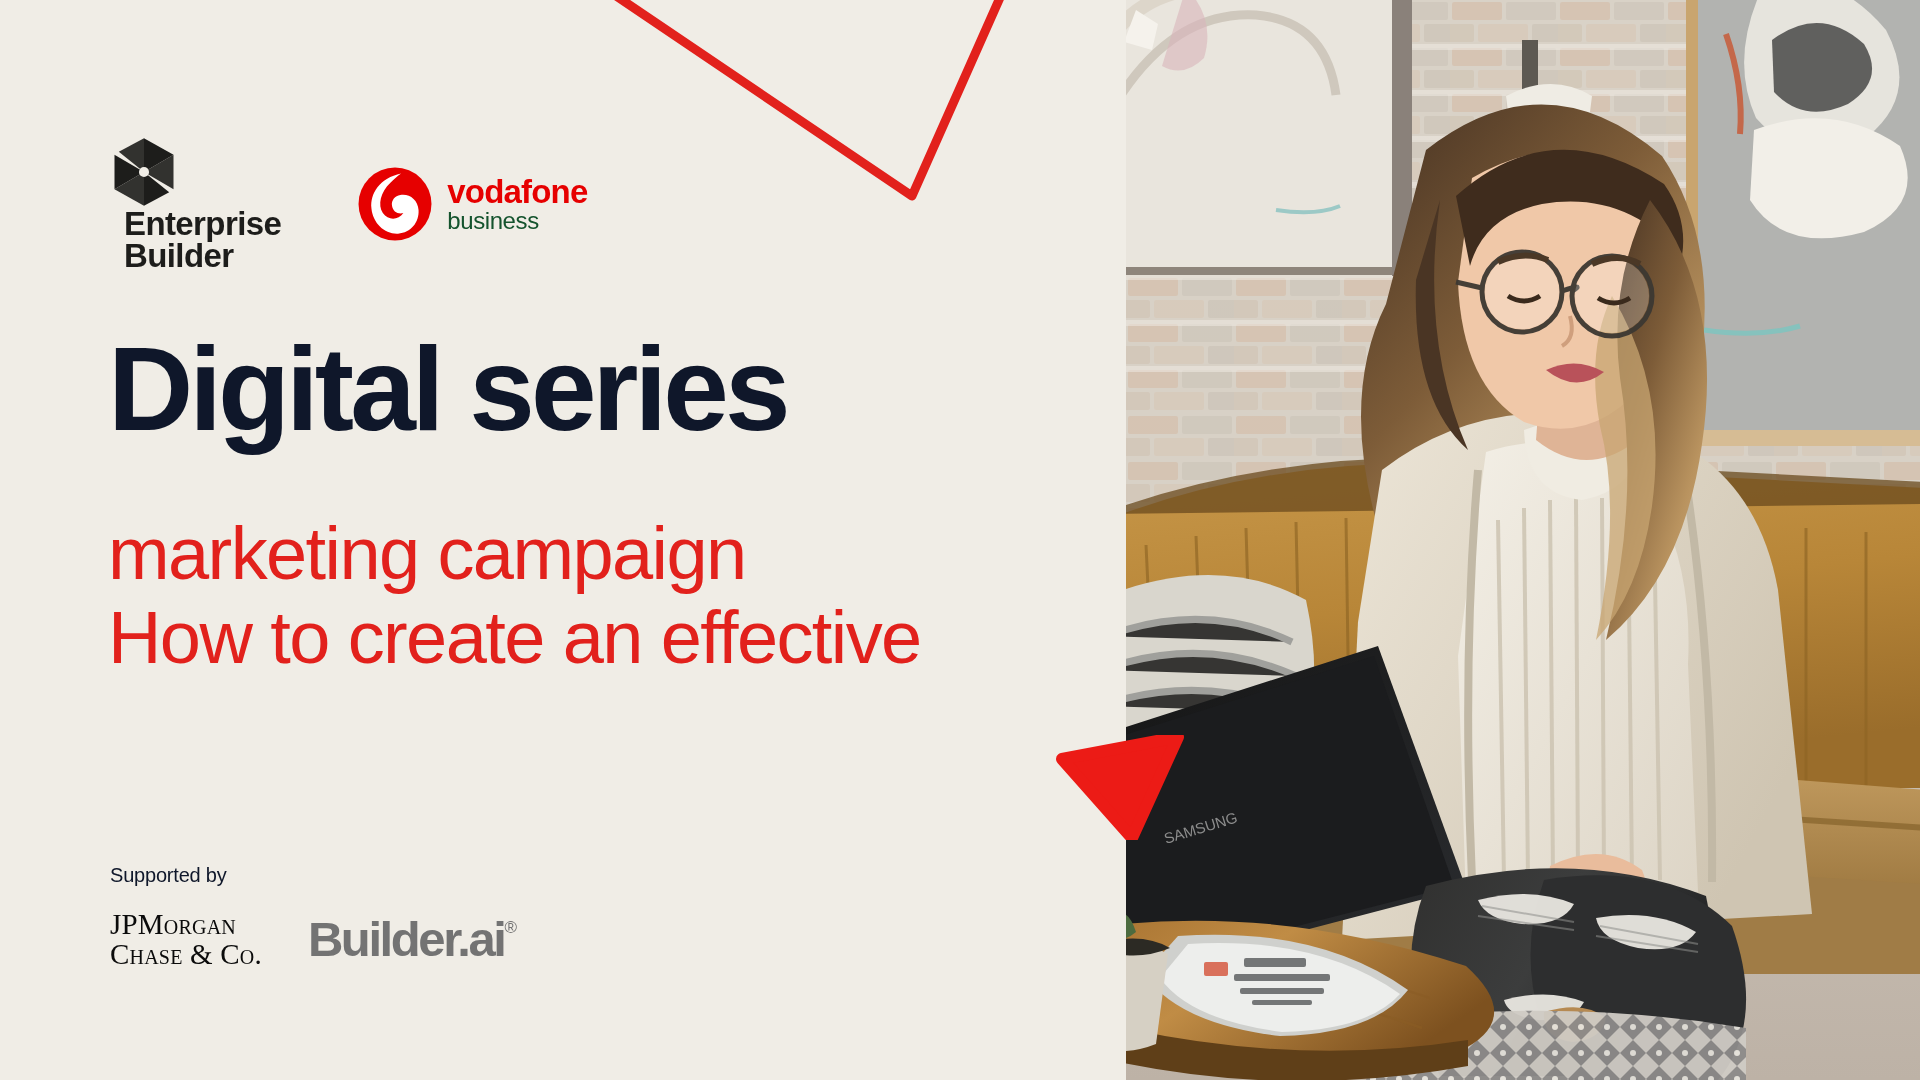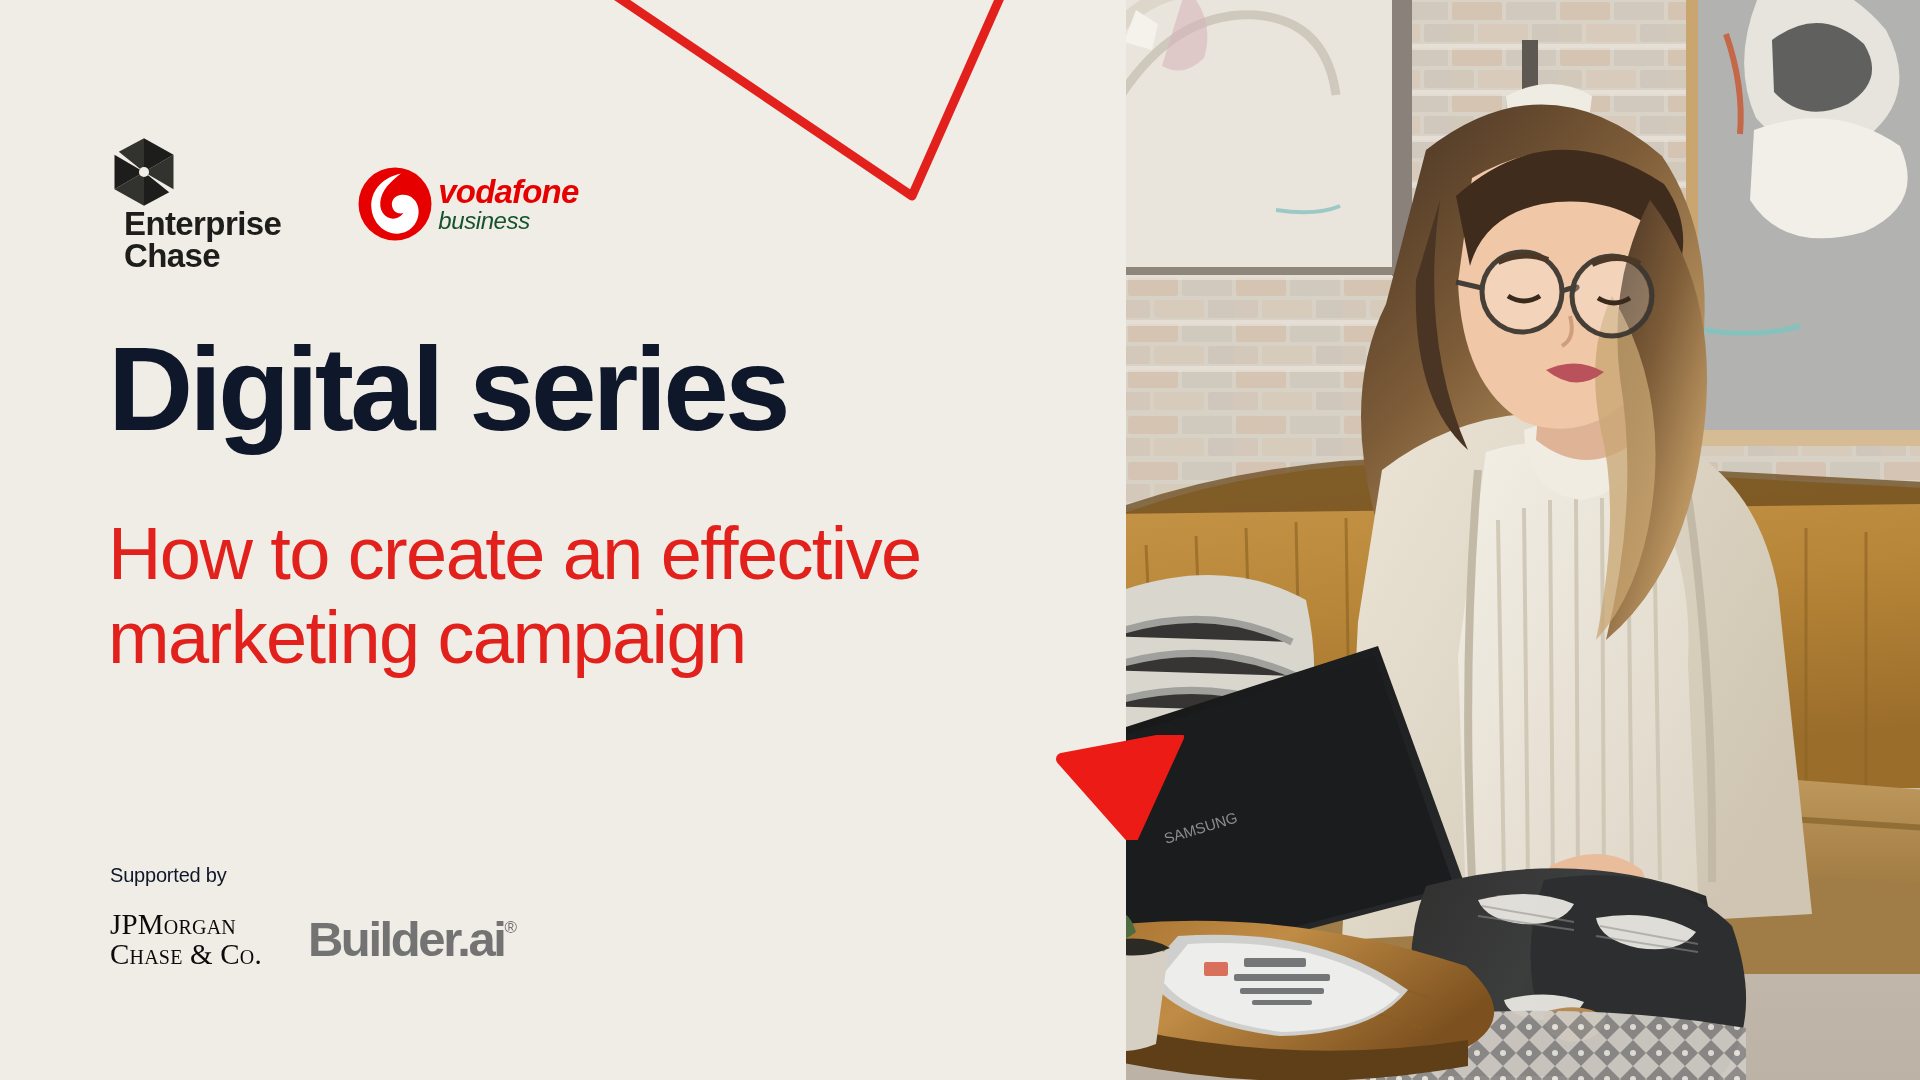--- a/index.html
+++ b/index.html
@@ -27,21 +27,21 @@
   .logo-lockup { display:flex; align-items:flex-start;flex-direction:column; }
   #en-mark { width:72px; height:72px; flex:none; }
   #en-text {
     margin-left:16px; color:#1D1D1B;
     font-weight:bold; font-size:33px; line-height:0.97;
     letter-spacing:-0.6px;
   }
   #en-text > span { display:block; }
   #vf-lockup { margin-left:76px; display:flex; align-items:center; }
   #vf-mark { width:76px; height:76px; flex:none; }
-  #vf-text { margin-left:5px; line-height:1.02;font-style:italic; }
+  #vf-text { margin-left:14px; line-height:1.02; }
   #vf-word {
     display:block; color:#E60000; font-weight:bold;
     font-size:33px; letter-spacing:-0.8px;
   }
   #vf-sub {
     display:block; color:#14532d; font-weight:normal;
     font-size:24px; letter-spacing:-0.4px;
   }
 
   
@@ -362,21 +362,21 @@
             <path d="M50 50 L91 26 L91 74 Z" opacity="0.9"></path>
             <path d="M50 50 L85 78 L50 97 Z"></path>
             <path d="M50 50 L50 97 L9 74 Z" opacity="0.9"></path>
             <path d="M50 50 L9 74 L9 26 Z"></path>
             <path d="M50 50 L15 22 L50 3 Z" opacity="0.9"></path>
           </g>
           <circle cx="50" cy="50" r="7" fill="#F0EDE6"></circle>
         </svg>
         <div id="en-text">
           <span>Enterprise</span>
-          <span>Chase</span>
+          <span>Builder</span>
         </div>
       </div>
 
       <div id="vf-lockup">
         <svg id="vf-mark" viewBox="0 0 100 100">
           <circle cx="50" cy="50" r="48" fill="#E60000"></circle>
           <path d="M58 10 C30 16 17 36 19 56 C21 76 37 90 54 89
                    C71 88 82 74 81 58 C80 44 69 36 57 38
                    C50 39 45 45 46 52 C47 60 54 64 61 62
                    C54 72 41 72 34 62 C27 51 31 34 44 22
@@ -386,22 +386,22 @@
           <span id="vf-word">vodafone</span>
           <span id="vf-sub">business</span>
         </div>
       </div>
 
     </div>
 
     <h1 id="headline">Digital series</h1>
 
     <h2 id="subhead">
+      <span>marketing campaign</span>
       <span>How to create an effective</span>
-      <span>marketing campaign</span>
     </h2>
 
     <div id="footer">
       <div id="supported-label">Supported by</div>
       <div id="footer-logos">
         <div id="jpm-logo">
           <span class="sc">JPMorgan</span>
           <span class="sc">Chase &amp; Co.</span>
         </div>
         <div id="builder-logo">

